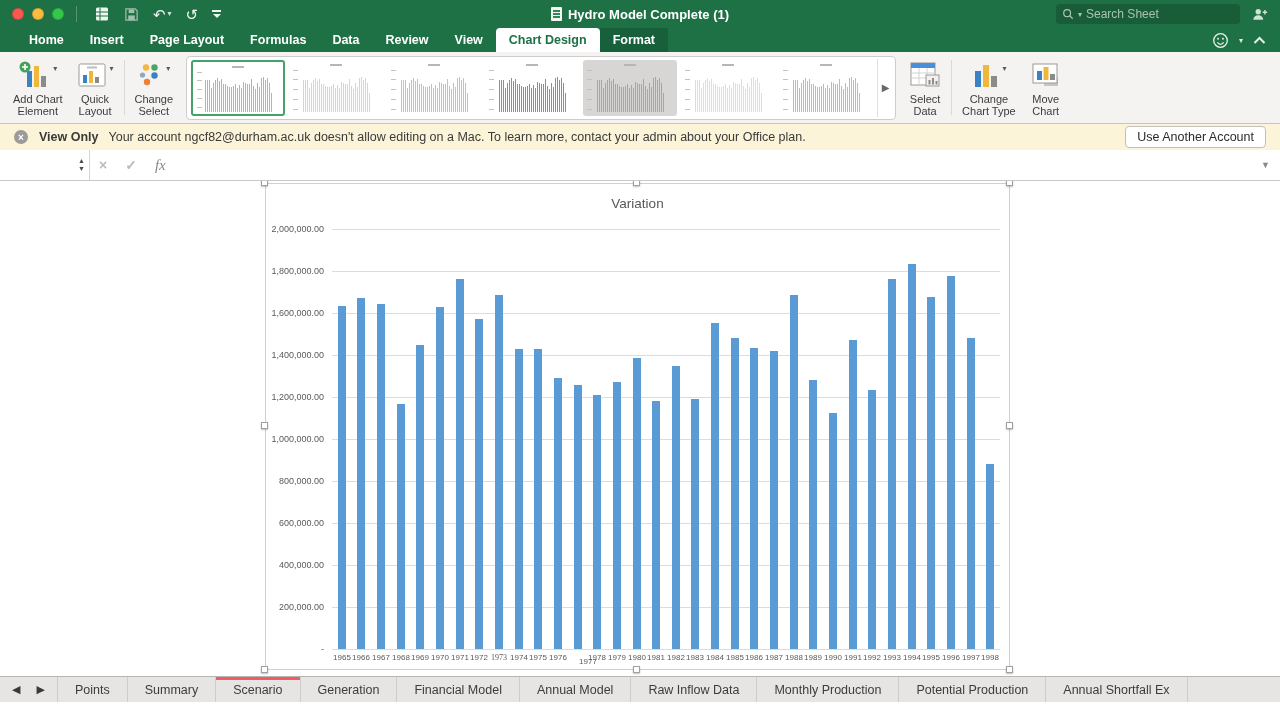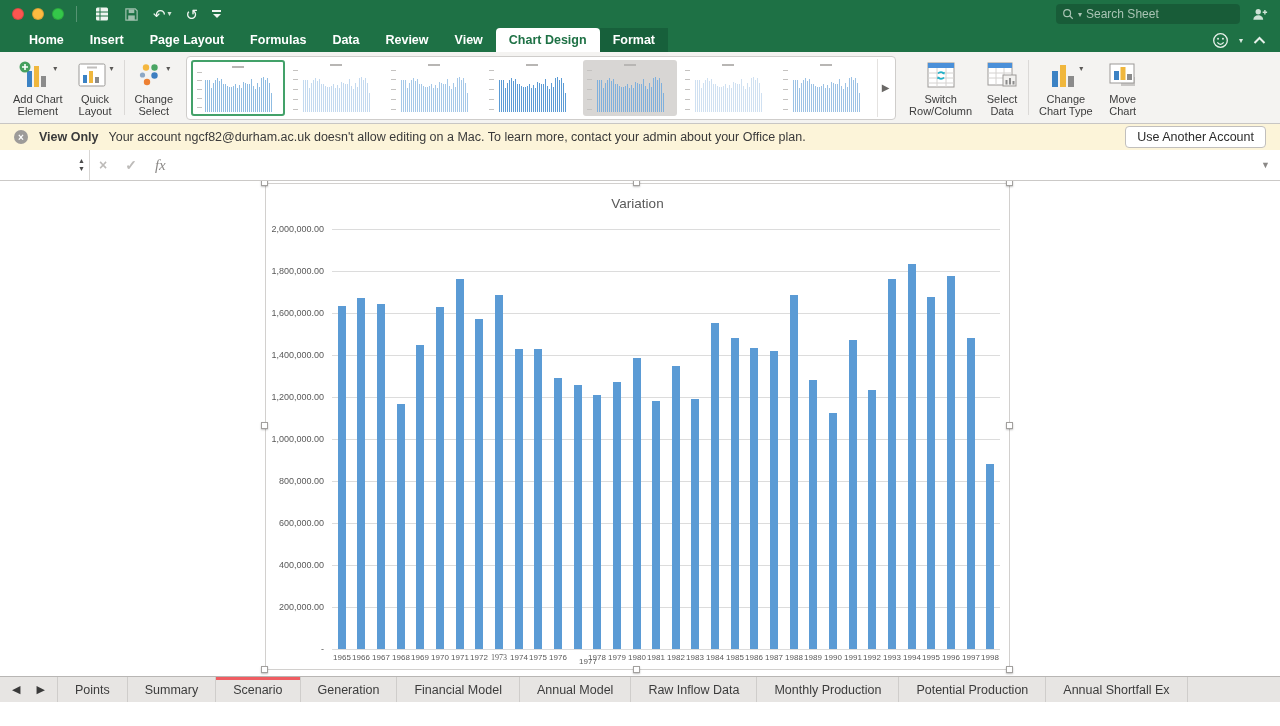--- a/index.html
+++ b/index.html
@@ -127,20 +127,24 @@
     <span class="tbico">
         <span>↶</span>
         <span class="mini-caret">▾</span>
       </span>
     <span class="tbico">↺</span>
     <span class="tbico cust">
         <span class="bar"></span>
         <span class="tri"></span>
       </span>
 
+    <div class="title-center">
+      <span class="docico"></span>
+      <span>Hydro Model Complete (1)</span>
+    </div>
 
     <div class="searchbox">
       <svg width="12" height="12" viewBox="0 0 14 14">
           <circle cx="6" cy="6" r="4" fill="none" stroke="#a9c4b4" stroke-width="1.4"></circle>
           <path d="M9 9l3.5 3.5" stroke="#a9c4b4" stroke-width="1.4"></path>
         </svg>
       <span style="color:#a9c4b4;font-size:8px">▾</span>
       <input placeholder="Search Sheet" style="">
     </div>
     <span class="shareico">
@@ -551,35 +555,20 @@
               <div class="tbar" style="height: 32px; background: rgb(156, 194, 229);"></div>
               <div class="tbar" style="height: 34px; background: rgb(156, 194, 229);"></div>
               <div class="tbar" style="height: 29px; background: rgb(156, 194, 229);"></div>
               <div class="tbar" style="height: 19px; background: rgb(156, 194, 229);"></div>
             </div>
           </div>
         </div>
       <div class="gnext">▶</div>
     </div>
 
-    <div class="rbtn">
-      <div class="iconarea">
-          <svg width="30" height="28" viewBox="0 0 30 28">
-            <rect x="2" y="2" width="26" height="24" fill="#fff" stroke="#9b9997"></rect>
-            <rect x="2" y="2" width="26" height="5" fill="#4a90d9"></rect>
-            <path d="M2 12h26M2 17h26M2 22h26M11 7v19M20 7v19" stroke="#d4d2d0" stroke-width="1"></path>
-            <path d="M12 12.5a4 4 0 0 1 6 0M18 16.5a4 4 0 0 1-6 0" fill="none" stroke="#22b0c8" stroke-width="1.8"></path>
-            <path d="M18.8 10.8l-.4 2.6-2.5-.6zM11.2 18.2l.4-2.6 2.5.6z" fill="#22b0c8"></path>
-          </svg>
-        </div>
-      <div class="lbl">
-          <span>Switch</span>
-          <span>Row/Column</span>
-        </div>
-    </div>
 
     <div class="rbtn">
       <div class="iconarea">
           <svg width="32" height="28" viewBox="0 0 32 28">
             <rect x="2" y="2" width="24" height="22" fill="#fff" stroke="#9b9997"></rect>
             <rect x="2" y="2" width="24" height="5" fill="#4a90d9"></rect>
             <path d="M2 12h24M2 17h24M10 7v17M18 7v17" stroke="#d4d2d0" stroke-width="1"></path>
             <rect x="17" y="14" width="13" height="11" fill="#f2f1ef" stroke="#9b9997"></rect>
             <rect x="19.5" y="19" width="2" height="4.5" fill="#8b8b8b"></rect>
             <rect x="23" y="17" width="2" height="6.5" fill="#8b8b8b"></rect>

